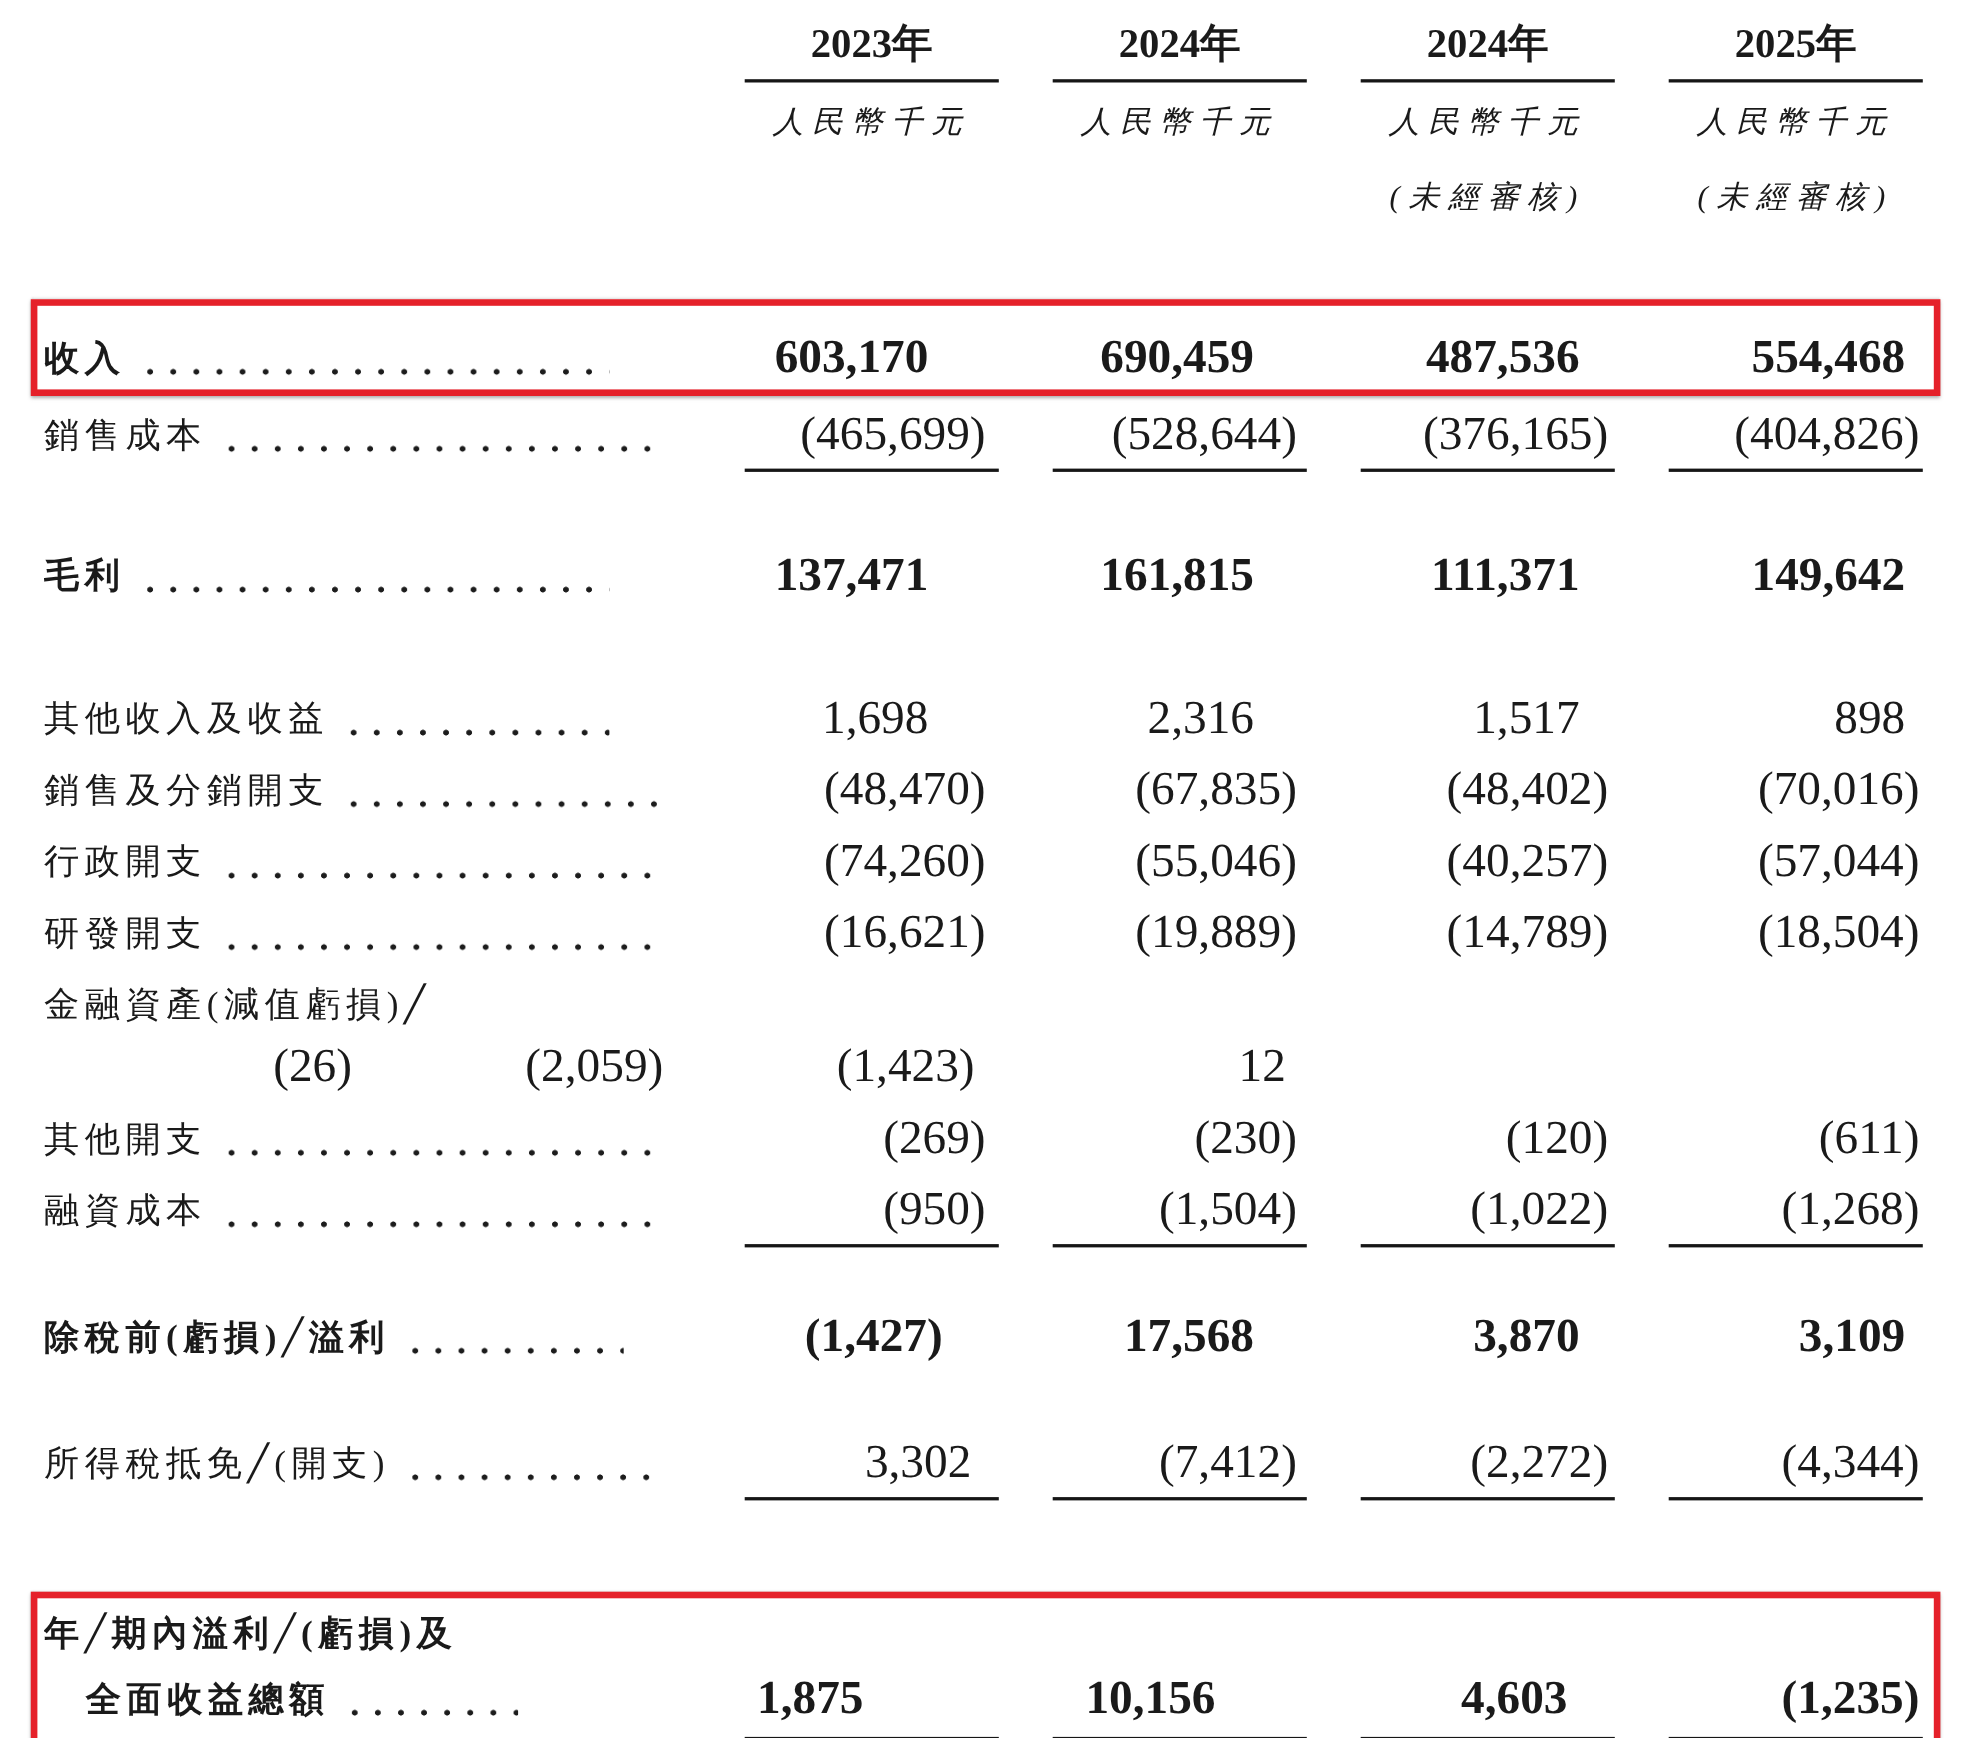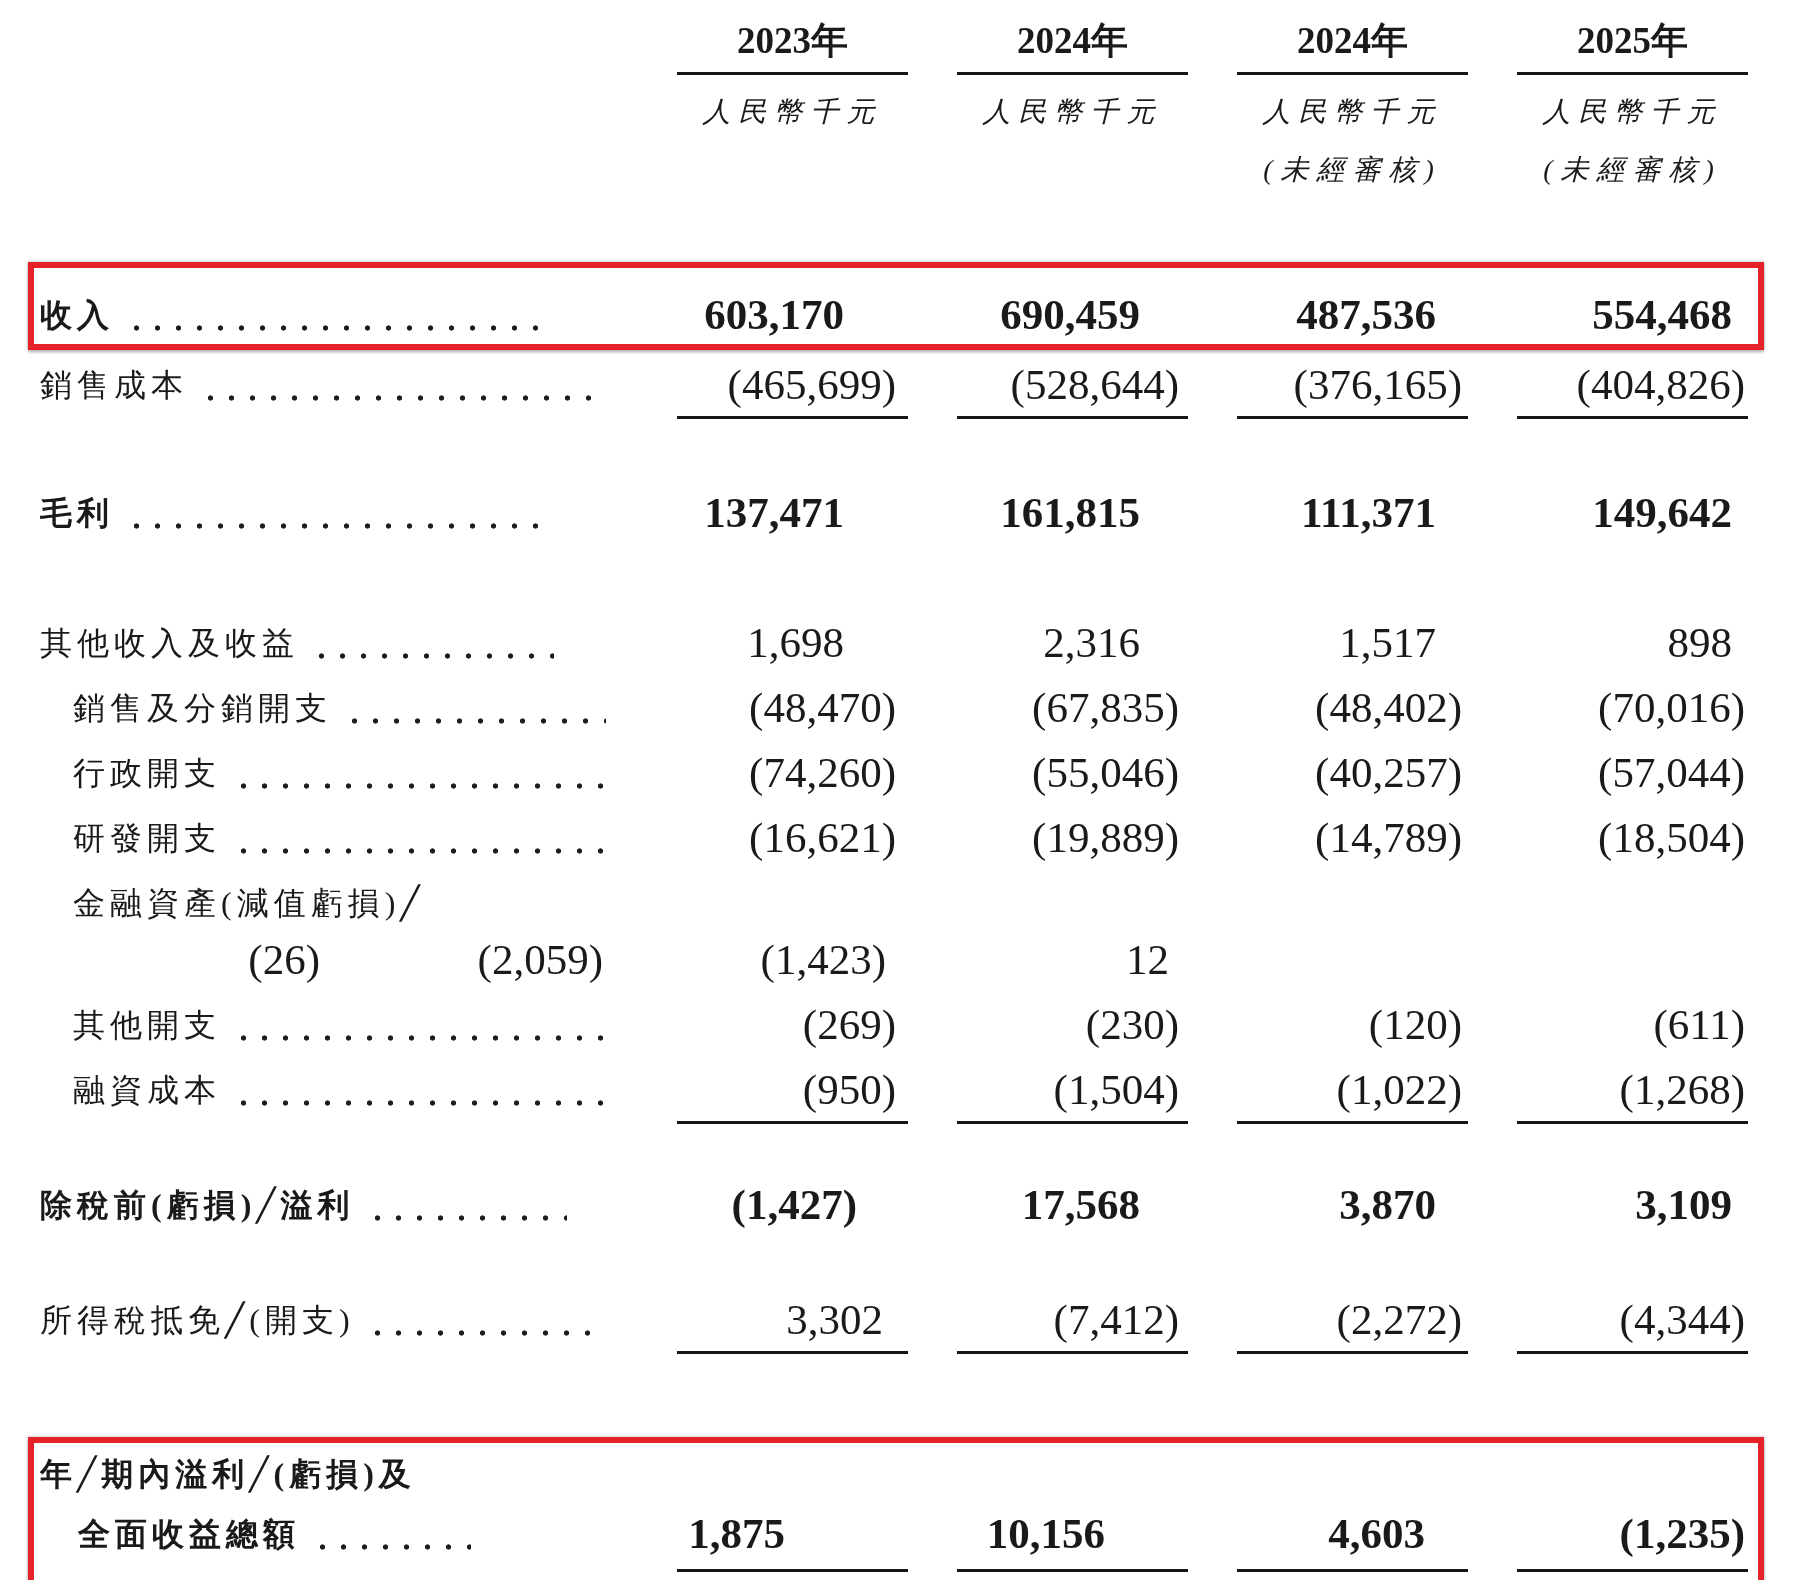--- a/index.html
+++ b/index.html
@@ -75,28 +75,28 @@
   .redbox{
     border:6px solid #e5212a;
     box-shadow:0 2px 3px rgba(110,110,110,.55), 0 -1px 2px rgba(160,160,160,.4);
     margin-left:28px;
     margin-right:40px;
   }
   .redbox .row{padding-left:6px;padding-right:10px;}
   
   .mt-years{padding-top:18px;}
   .mt-units{margin-top:14px;}
-  .mt-notes{margin-top:12px;}
+  .mt-notes{margin-top:22px;}
   .mt-box1{margin-top:69px;}
   .box1-pad{padding-top:24px;padding-bottom:6px;}
   .mt-cos{margin-top:12px;}
   .mt-rule{margin-top:8px;}
   .mt-gross{margin-top:71px;}
   .mt-otherinc{margin-top:84px;}
-  .mt-std{margin-top:19px;margin-left:33px;}
+  .mt-std{margin-top:19px;}
   .mt-sub{margin-top:11px;}
   .mt-pbt{margin-top:58px;}
   .mt-tax{margin-top:69px;}
   .mt-box2{margin-top:83px;}
   .box2-pad-top{padding-top:8px;}
   .mt-line2{margin-top:14px;gap:24px;}
   .mt-rule2{margin-top:12px;}
   .box2-pad-bottom{padding-bottom:12px;}
 </style>
 </head>

